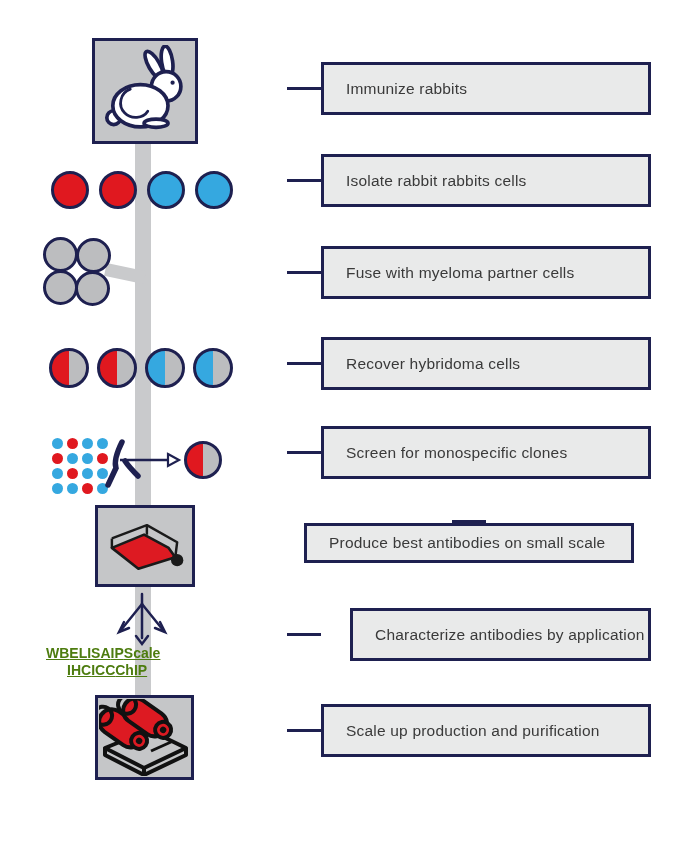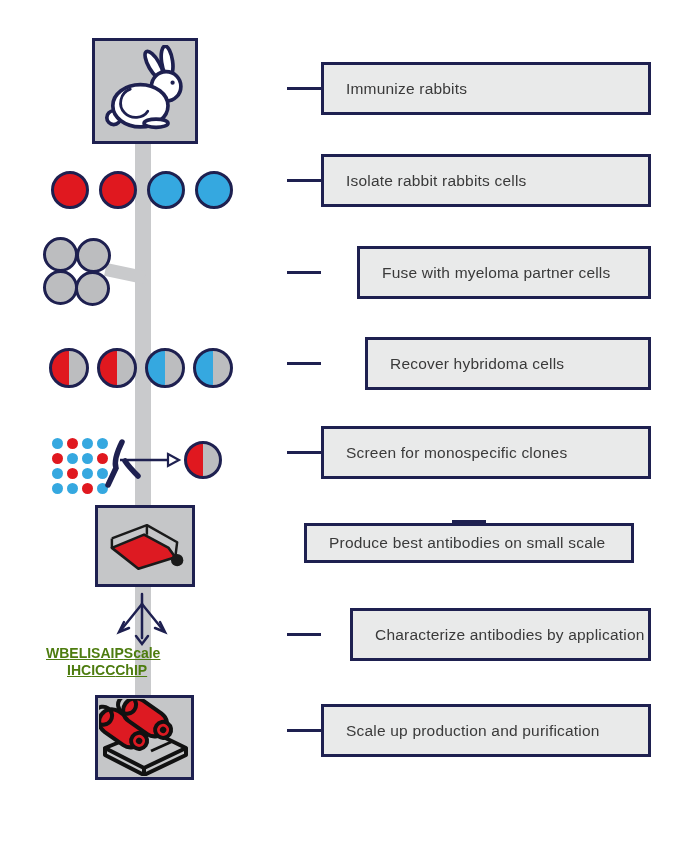--- a/index.html
+++ b/index.html
@@ -191,27 +191,27 @@
     <div class="stepbox">
       <span>Immunize rabbits</span>
     </div>
   </div>
   <div class="stepwrap" style="top:159px;">
     <div class="stub"></div>
     <div class="stepbox">
       <span>Isolate rabbit rabbits cells</span>
     </div>
   </div>
-  <div class="stepwrap" style="top:251px;gap:36px;">
+  <div class="stepwrap" style="top:251px;">
     <div class="stub"></div>
     <div class="stepbox">
       <span>Fuse with myeloma partner cells</span>
     </div>
   </div>
-  <div class="stepwrap" style="top:342px;gap:44px;">
+  <div class="stepwrap" style="top:342px;">
     <div class="stub"></div>
     <div class="stepbox">
       <span>Recover hybridoma cells</span>
     </div>
   </div>
   <div class="stepwrap" style="top:431px;justify-content:center;">
     <div class="stub"></div>
     <div class="stepbox">
       <span>Screen for monospecific clones</span>
     </div>

